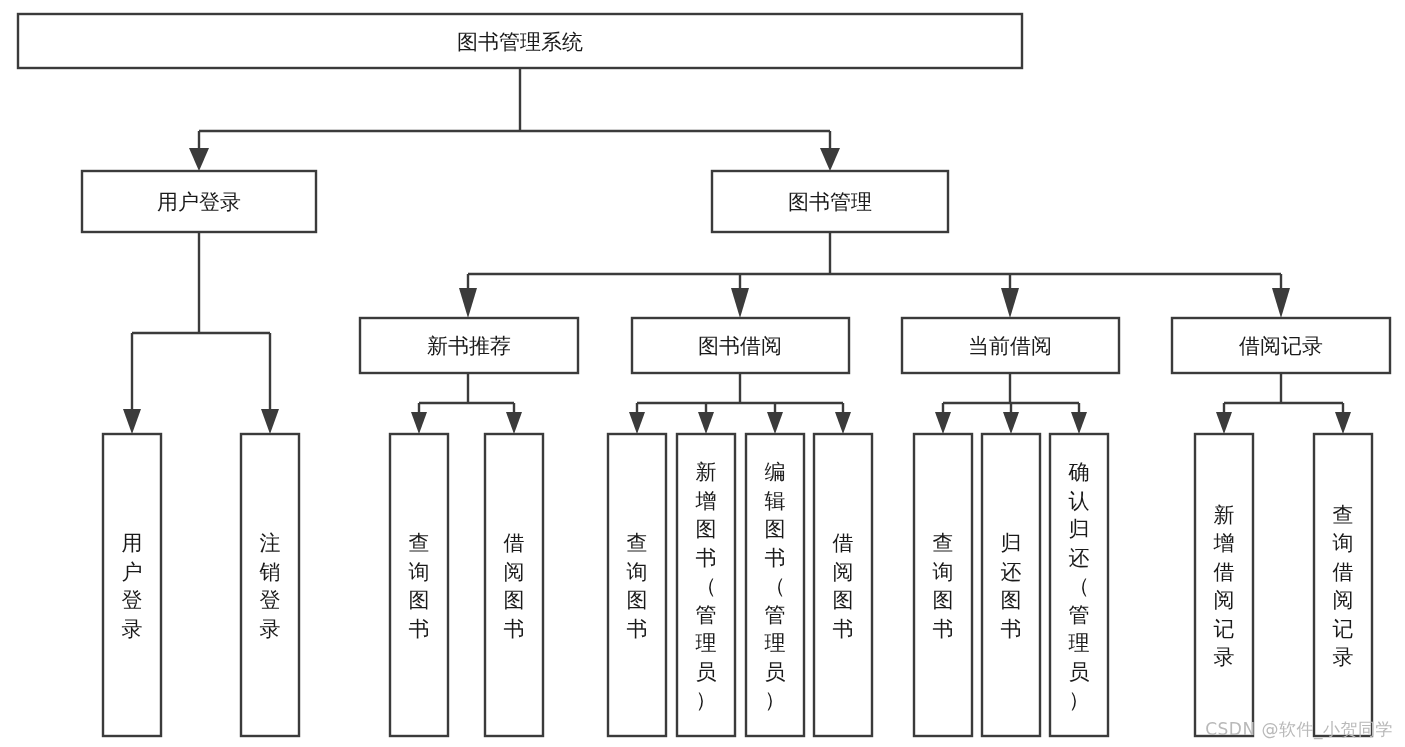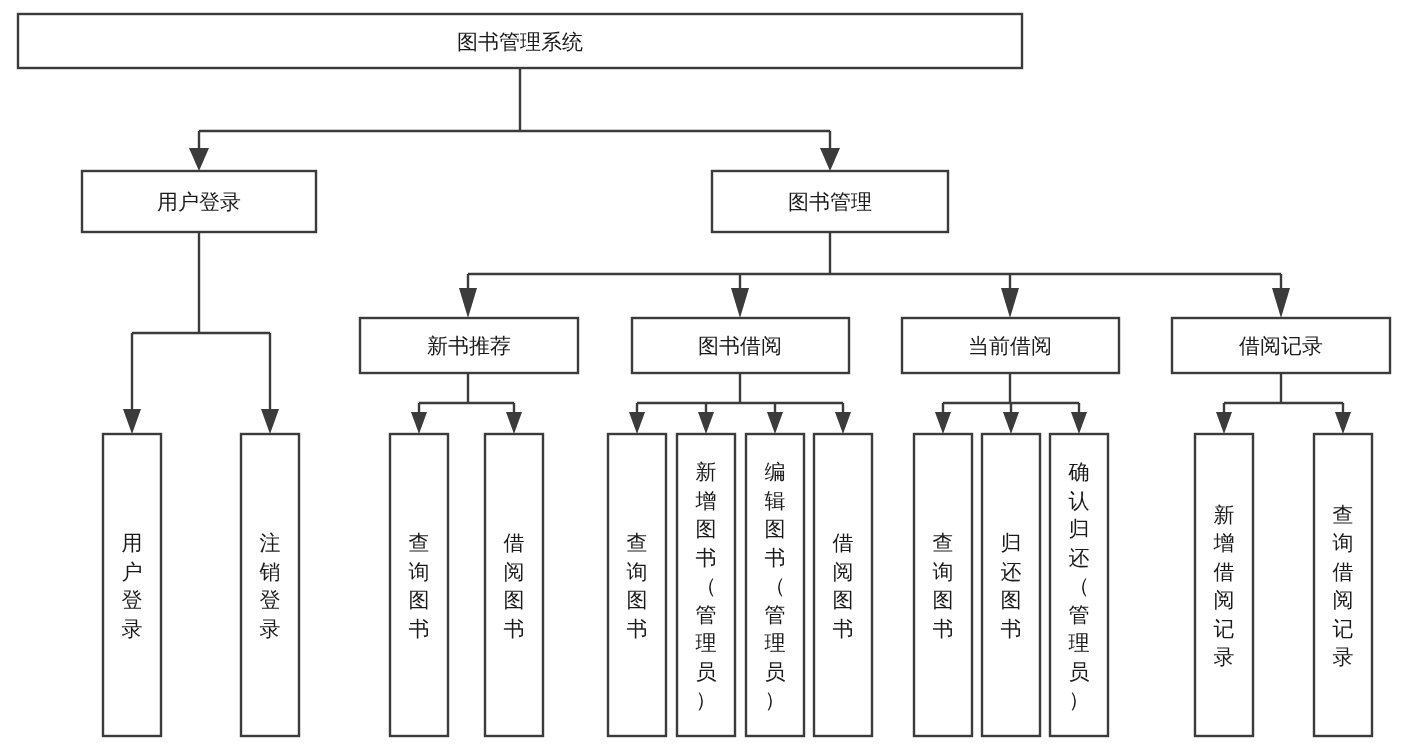--- a/index.html
+++ b/index.html
@@ -234,13 +234,14 @@
       <text class="node-label-v" x="1224" y="0"><tspan x="1224" y="514.75" dominant-baseline="central">新</tspan><tspan x="1224" y="543.25" dominant-baseline="central">增</tspan><tspan x="1224" y="571.75" dominant-baseline="central">借</tspan><tspan x="1224" y="600.25" dominant-baseline="central">阅</tspan><tspan x="1224" y="628.75" dominant-baseline="central">记</tspan><tspan x="1224" y="657.25" dominant-baseline="central">录</tspan></text>
     </g>
 
     <g>
       <rect class="node-box" x="1314" y="434" width="58" height="302"></rect>
       <text class="node-label-v" x="1343" y="0"><tspan x="1343" y="514.75" dominant-baseline="central">查</tspan><tspan x="1343" y="543.25" dominant-baseline="central">询</tspan><tspan x="1343" y="571.75" dominant-baseline="central">借</tspan><tspan x="1343" y="600.25" dominant-baseline="central">阅</tspan><tspan x="1343" y="628.75" dominant-baseline="central">记</tspan><tspan x="1343" y="657.25" dominant-baseline="central">录</tspan></text>
     </g>
 
   </svg>
 
+  <div class="watermark">CSDN @软件_小贺同学</div>
 </div>
 
 </body></html>

